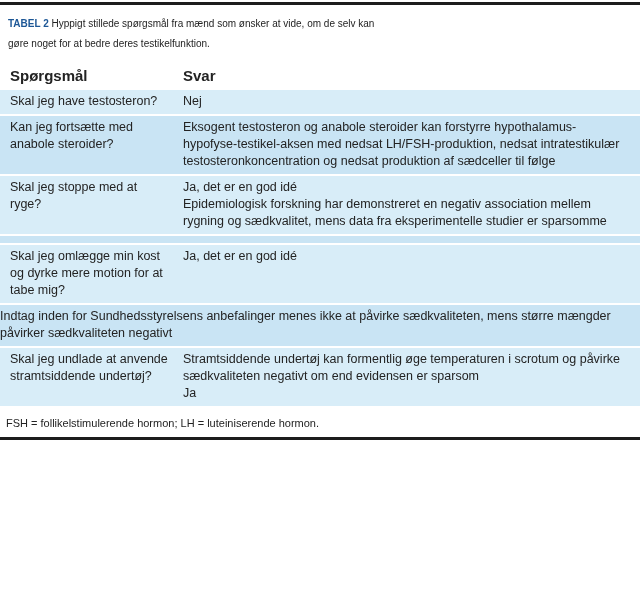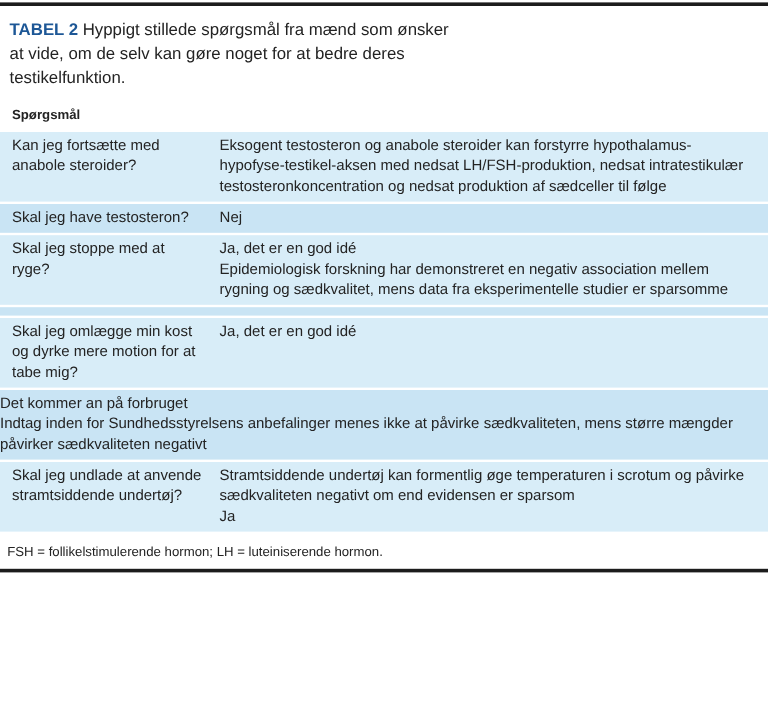--- a/index.html
+++ b/index.html
@@ -27,34 +27,34 @@
     height: 3px;
     background: var(--rule);
     margin-top: 2px;
   }
   .rule-bottom {
     height: 3px;
     background: var(--rule);
     margin-top: 3px;
   }
   .caption {
-    font-size: 14px;
+    font-size: 10px;
     line-height: 20px;
     padding: 9px 10px 7px 8px;
     max-width: 392px;
     color: var(--text);
   }
   .caption .caption-label {
     color: var(--accent);
     font-weight: bold;
   }
   .thead {
     display: flex;
     font-weight: bold;
-    font-size: 11px;
+    font-size: 15px;
     line-height: 16px;
     padding: 7px 0 6px 0;
   }
   .col-q {
     width: 183px;
     flex: 0 0 183px;
     padding-left: 10px;
     padding-right: 14px;
   }
   .col-a {
@@ -83,35 +83,36 @@
 <div class="page">
 
   <div class="rule-top"></div>
 
   <div class="caption">
     <span class="caption-label">TABEL 2</span><span> Hyppigt stillede spørgsmål fra mænd som ønsker at vide, om de selv kan gøre noget for at bedre deres testikelfunktion.</span>
   </div>
 
   <div class="thead">
     <div class="col-q">Spørgsmål</div>
+    <div class="col-a">Svar</div>
   </div>
 
   <div class="tbody">
 
     <div class="row">
-      <div class="col-q">Kan jeg fortsætte med anabole steroider?</div>
+      <div class="col-q">Skal jeg have testosteron?</div>
       <div class="col-a">
-        <p>Eksogent testosteron og anabole steroider kan forstyrre hypothalamus-hypofyse-testikel-aksen med nedsat LH/FSH-produktion, nedsat intratestikulær testosteronkoncentration og nedsat produktion af sædceller til følge</p>
+        <p>Nej</p>
       </div>
     </div>
 
     <div class="row">
-      <div class="col-q">Skal jeg have testosteron?</div>
+      <div class="col-q">Kan jeg fortsætte med anabole steroider?</div>
       <div class="col-a">
-        <p>Nej</p>
+        <p>Eksogent testosteron og anabole steroider kan forstyrre hypothalamus-hypofyse-testikel-aksen med nedsat LH/FSH-produktion, nedsat intratestikulær testosteronkoncentration og nedsat produktion af sædceller til følge</p>
       </div>
     </div>
 
     <div class="row">
       <div class="col-q">Skal jeg stoppe med at ryge?</div>
       <div class="col-a">
         <p>Ja, det er en god idé</p>
         <p>Epidemiologisk forskning har demonstreret en negativ association mellem rygning og sædkvalitet, mens data fra eksperimentelle studier er sparsomme</p>
       </div>
     </div>
@@ -121,21 +122,20 @@
 
     <div class="row">
       <div class="col-q">Skal jeg omlægge min kost og dyrke mere motion for at tabe mig?</div>
       <div class="col-a">
         <p>Ja, det er en god idé</p>
       </div>
     </div>
 
     <div class="row">
       <div class="col-a">
-        <p>Det kommer an på forbruget</p>
         <p>Indtag inden for Sundhedsstyrelsens anbefalinger menes ikke at påvirke sædkvaliteten, mens større mængder påvirker sædkvaliteten negativt</p>
       </div>
     </div>
 
     <div class="row">
       <div class="col-q">Skal jeg undlade at anvende stramtsiddende undertøj?</div>
       <div class="col-a">
         <p>Stramtsiddende undertøj kan formentlig øge temperaturen i scrotum og påvirke sædkvaliteten negativt om end evidensen er sparsom</p>
         <p>Ja</p>
       </div>

